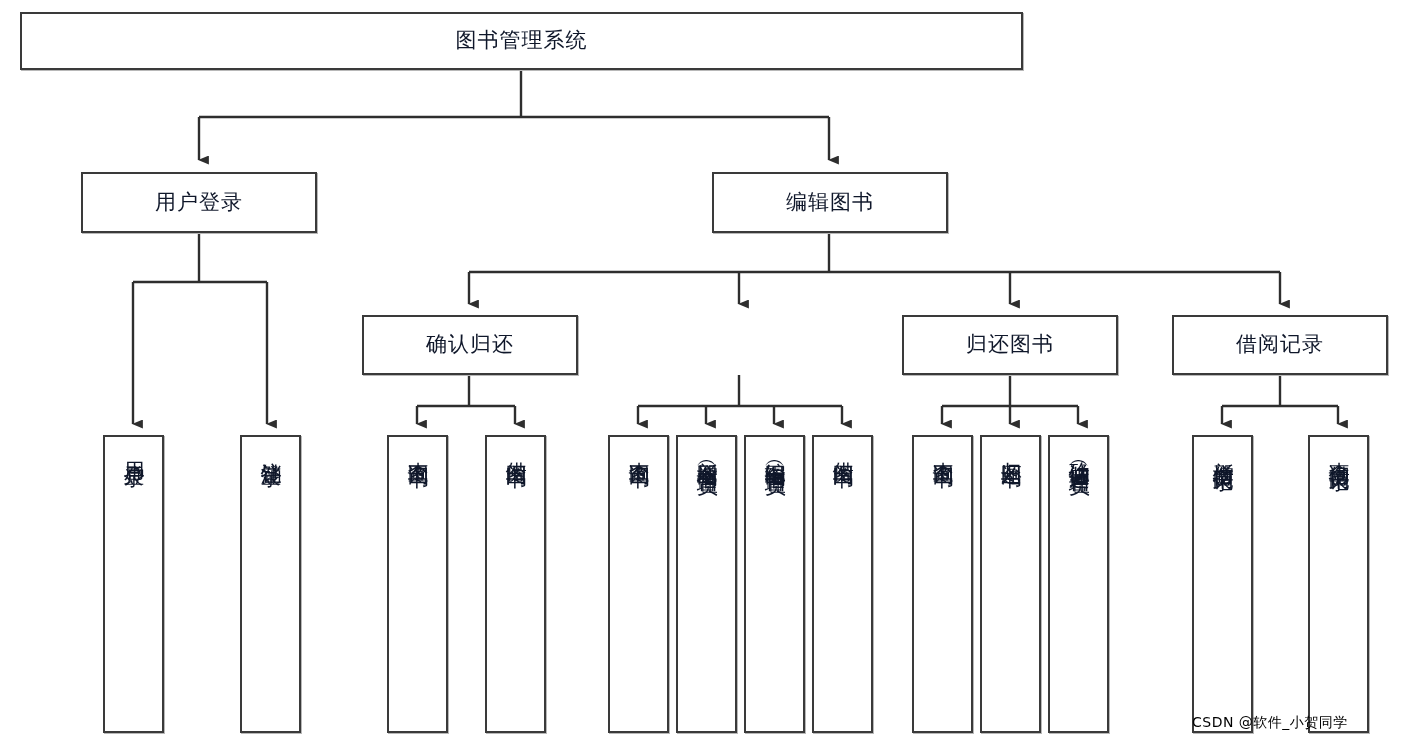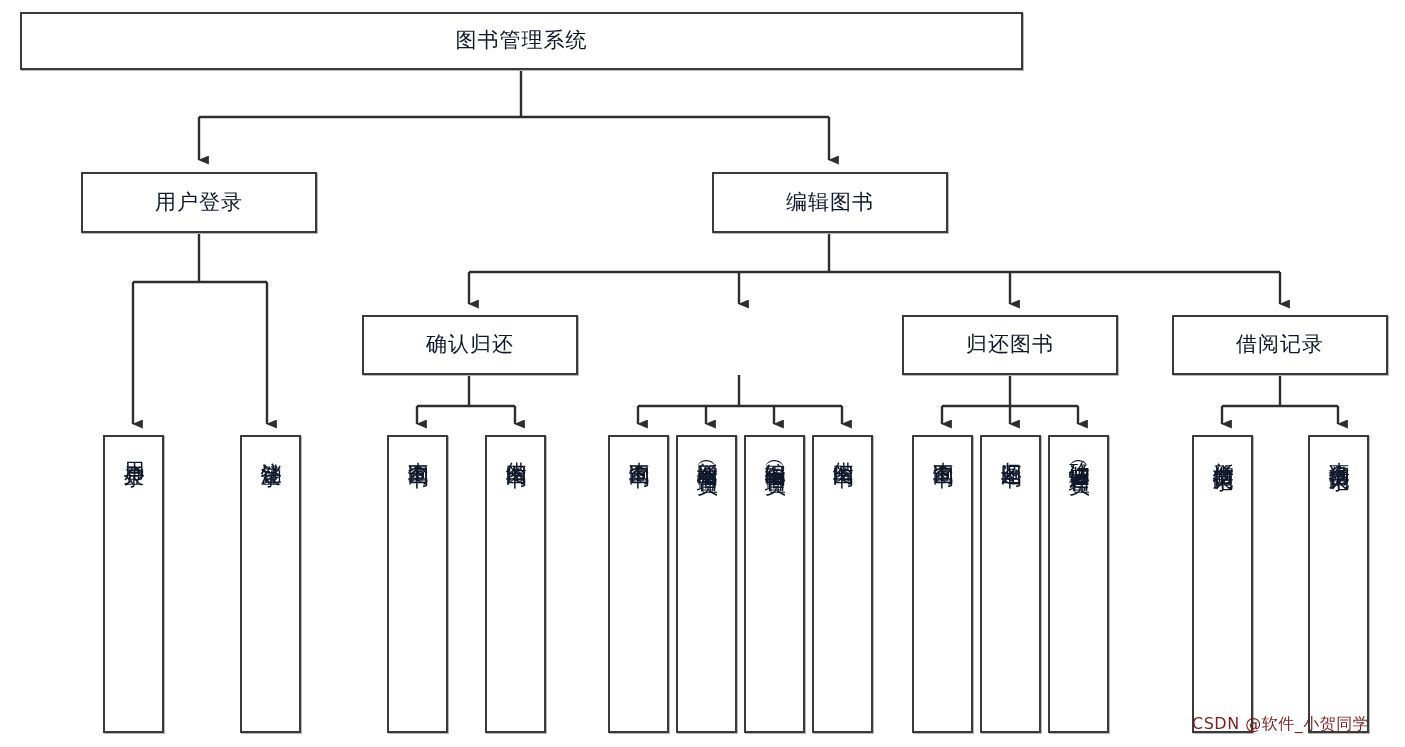--- a/index.html
+++ b/index.html
@@ -50,22 +50,22 @@
     writing-mode: vertical-rl;
     text-orientation: upright;
     font-size: 21px;
     line-height: 1.32;
     letter-spacing: 2px;
     white-space: nowrap;
     text-align: center;
   }
   .watermark {
     position: absolute;
-    font-size: 16px;
-    color: #7f1d1d;
+    font-size: 14px;
+    color: #000000;
     white-space: nowrap;
     letter-spacing: 0.5px;
     font-family: "DejaVu Sans", "Liberation Sans", sans-serif;
   }
 </style>
 </head>
 <body>
 
 <div id="canvas">
 

